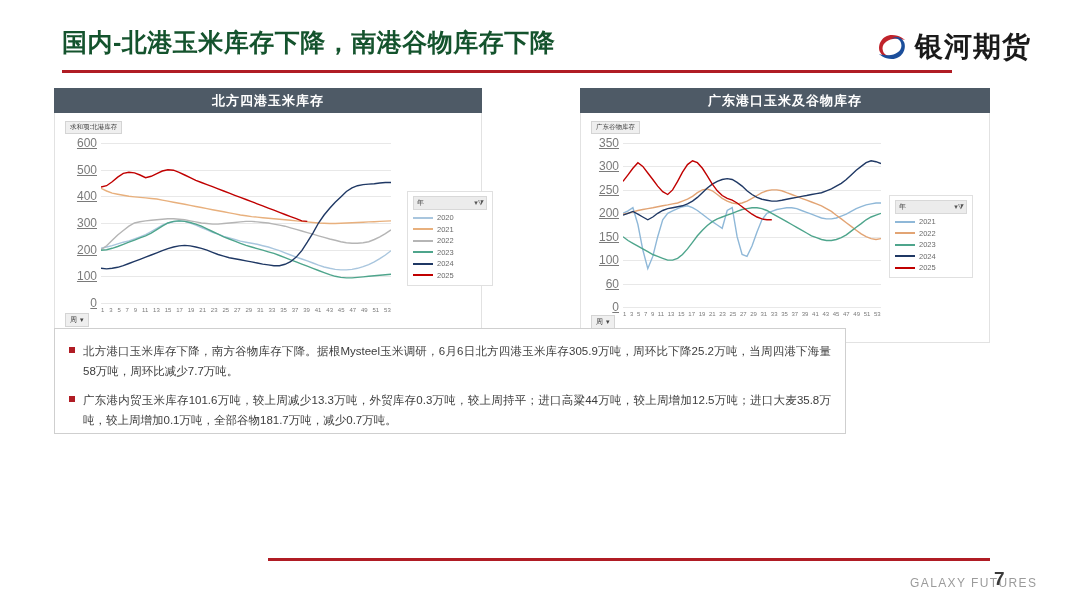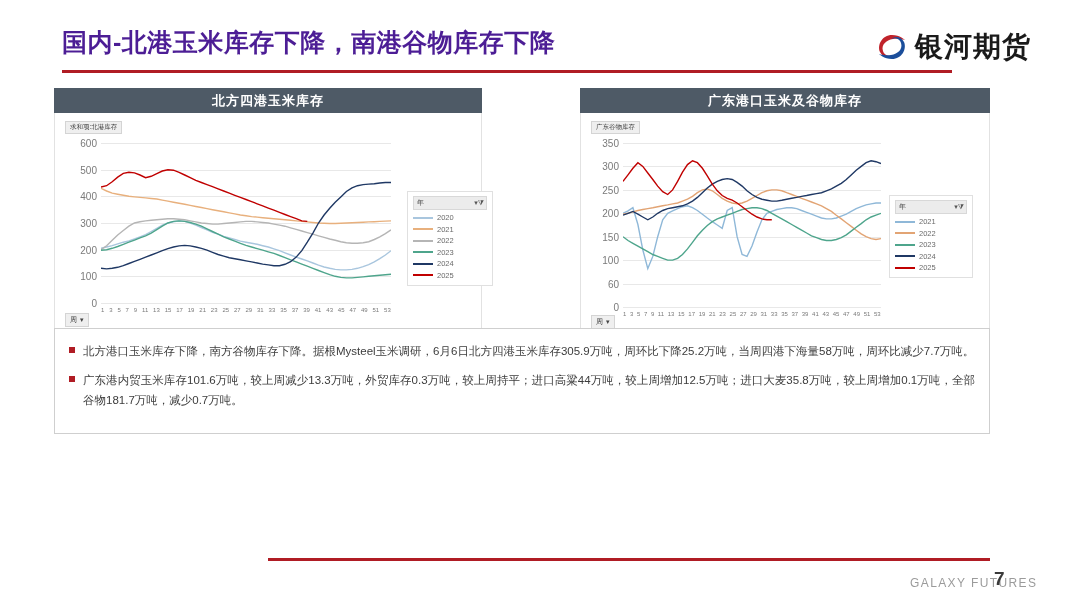--- a/index.html
+++ b/index.html
@@ -4,21 +4,21 @@
 <style>
   * { box-sizing: border-box; margin:0; padding:0; }
   body {
     width:1080px; height:608px; background:#ffffff;
     font-family:"Liberation Sans", sans-serif; overflow:hidden; position:relative;
   }
   
   .slide-header { position:absolute; left:0; top:0; width:1080px; height:78px; }
   .page-title {
     position:absolute; left:62px; top:26px;
-    font-size:25px; font-weight:bold; color:#4c1d95; letter-spacing:0.5px;
+    font-size:25px; font-weight:bold; color:#14532d; letter-spacing:0.5px;
     white-space:nowrap;
   }
   .title-rule {
     position:absolute; left:62px; top:70px; width:890px; height:3px;
     background:#b01c24;
   }
   .logo { position:absolute; left:875px; top:28px; display:flex; align-items:center; gap:6px; }
   .logo-mark { width:34px; height:32px; position:relative; }
   .logo-text { font-size:28px; font-weight:bold; color:#1a1a1a; letter-spacing:1px; }
 
@@ -36,22 +36,22 @@
   #panel-right .panel-body { height:230px; }
 
   .pivot-field {
     position:absolute; font-size:6.5px; color:#3a3a3a;
     background:#efefef; border:1px solid #d4d4d4; padding:1px 4px;
     white-space:nowrap;
   }
   .plot { position:absolute; }
   .axis-y { position:absolute; text-align:right; }
   .axis-y div {
-    font-size:10px; color:#7a7a7a; position:absolute; right:0;
-    transform:translateY(-50%); white-space:nowrap;
+    font-size:12px; color:#7a7a7a; position:absolute; right:0;
+    transform:translateY(-50%); white-space:nowrap;text-decoration:underline;
   }
   .axis-x {
     position:absolute; display:flex; justify-content:space-between;
     font-size:6px; color:#7a7a7a;
   }
   .axis-x span { flex:0 0 auto; }
   .gridline { position:absolute; height:1px; background:#e8e8e8; }
   .legend-box {
     position:absolute; border:1px solid #e0e0e0; background:#fff;
     padding:4px 5px 5px 5px;
@@ -65,21 +65,21 @@
   .legend-item { display:flex; align-items:center; gap:4px; margin-top:2.5px; }
   .legend-swatch { width:20px; height:2px; display:block; }
   .legend-text { font-size:7.5px; color:#6a6a6a; }
   .filter-btn {
     position:absolute; font-size:7px; color:#444; background:#efefef;
     border:1px solid #d4d4d4; padding:1px 4px; display:flex; gap:3px; align-items:center;
   }
 
   
   .text-box {
-    position:absolute; left:54px; top:328px; width:936px; height:106px;
+    position:absolute; left:54px; top:328px; width:792px; height:106px;
     border:1px solid #cfcfcf; background:#fff; padding:12px 14px 10px 14px;
   }
   .bullet-row { display:flex; gap:8px; margin-bottom:9px; }
   .bullet-mark {
     flex:0 0 auto; width:6px; height:6px; background:#b01c24; margin-top:6px;
   }
   .bullet-text {
     font-size:11.5px; color:#3c3c3c; line-height:1.75; text-align:justify;
   }
 

